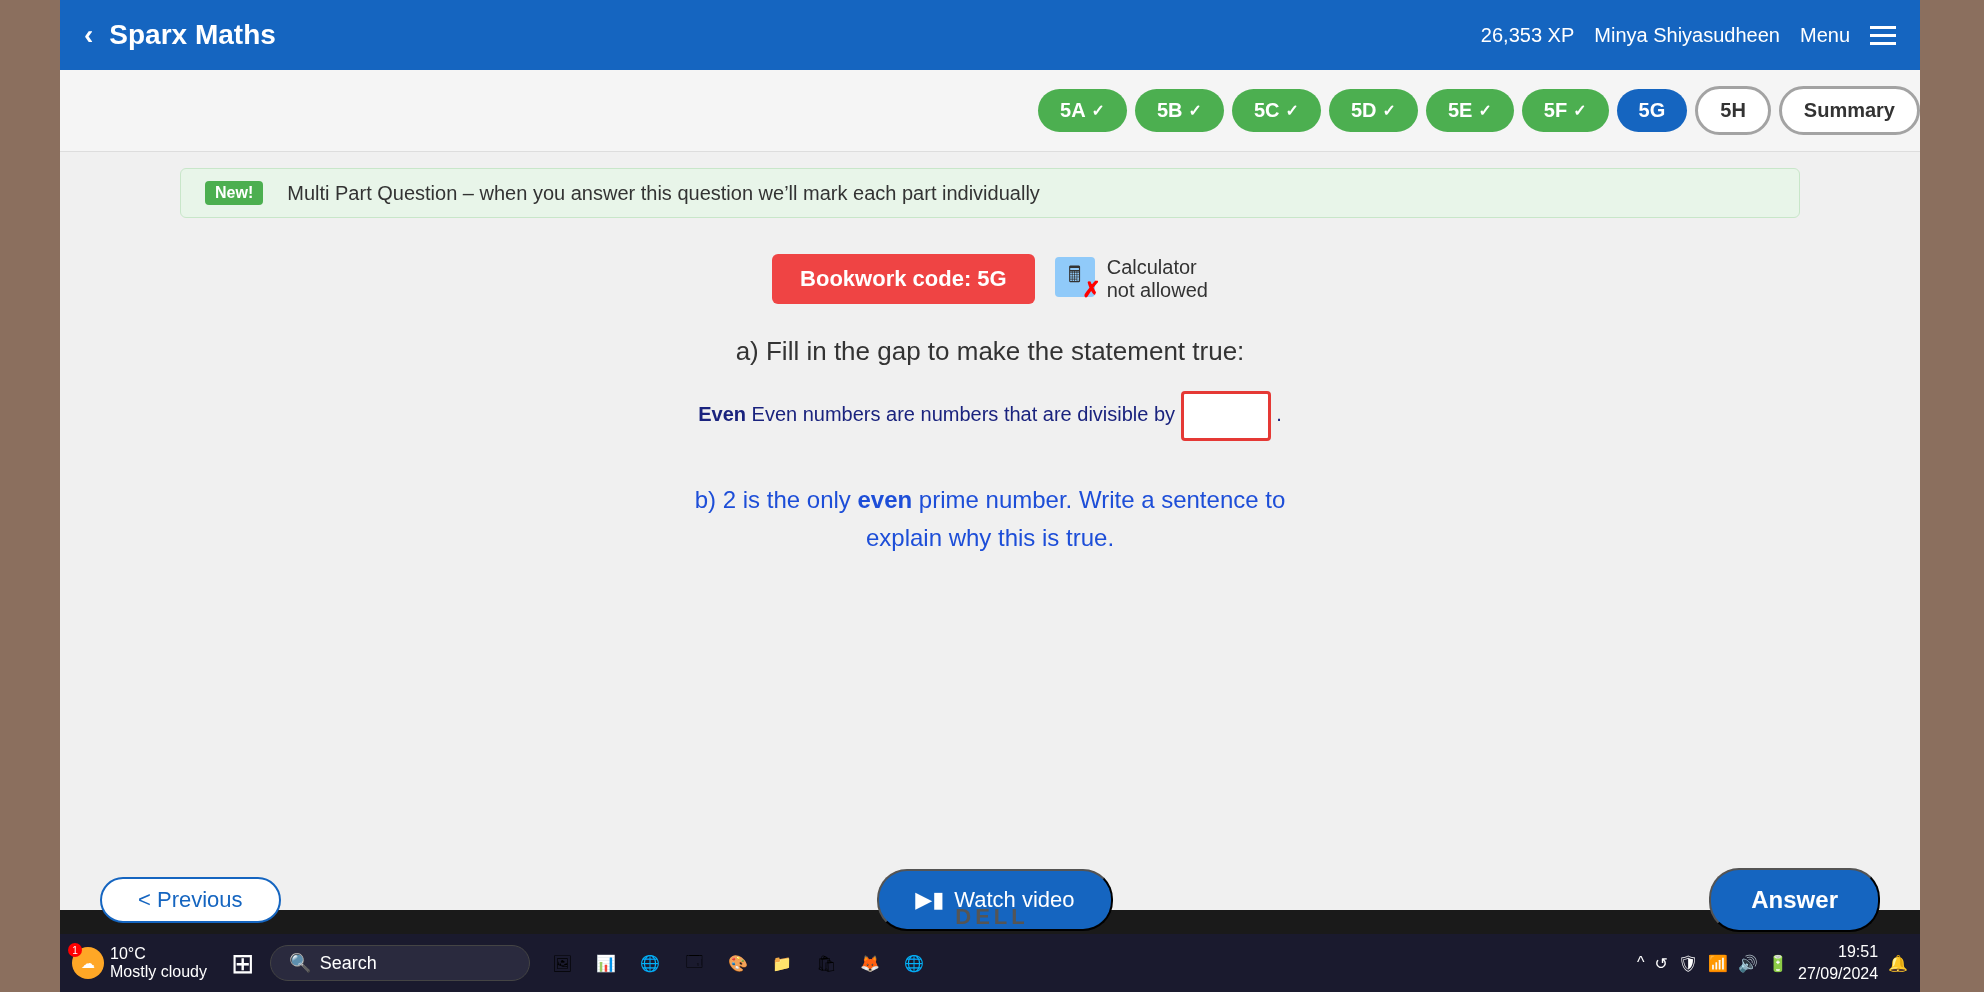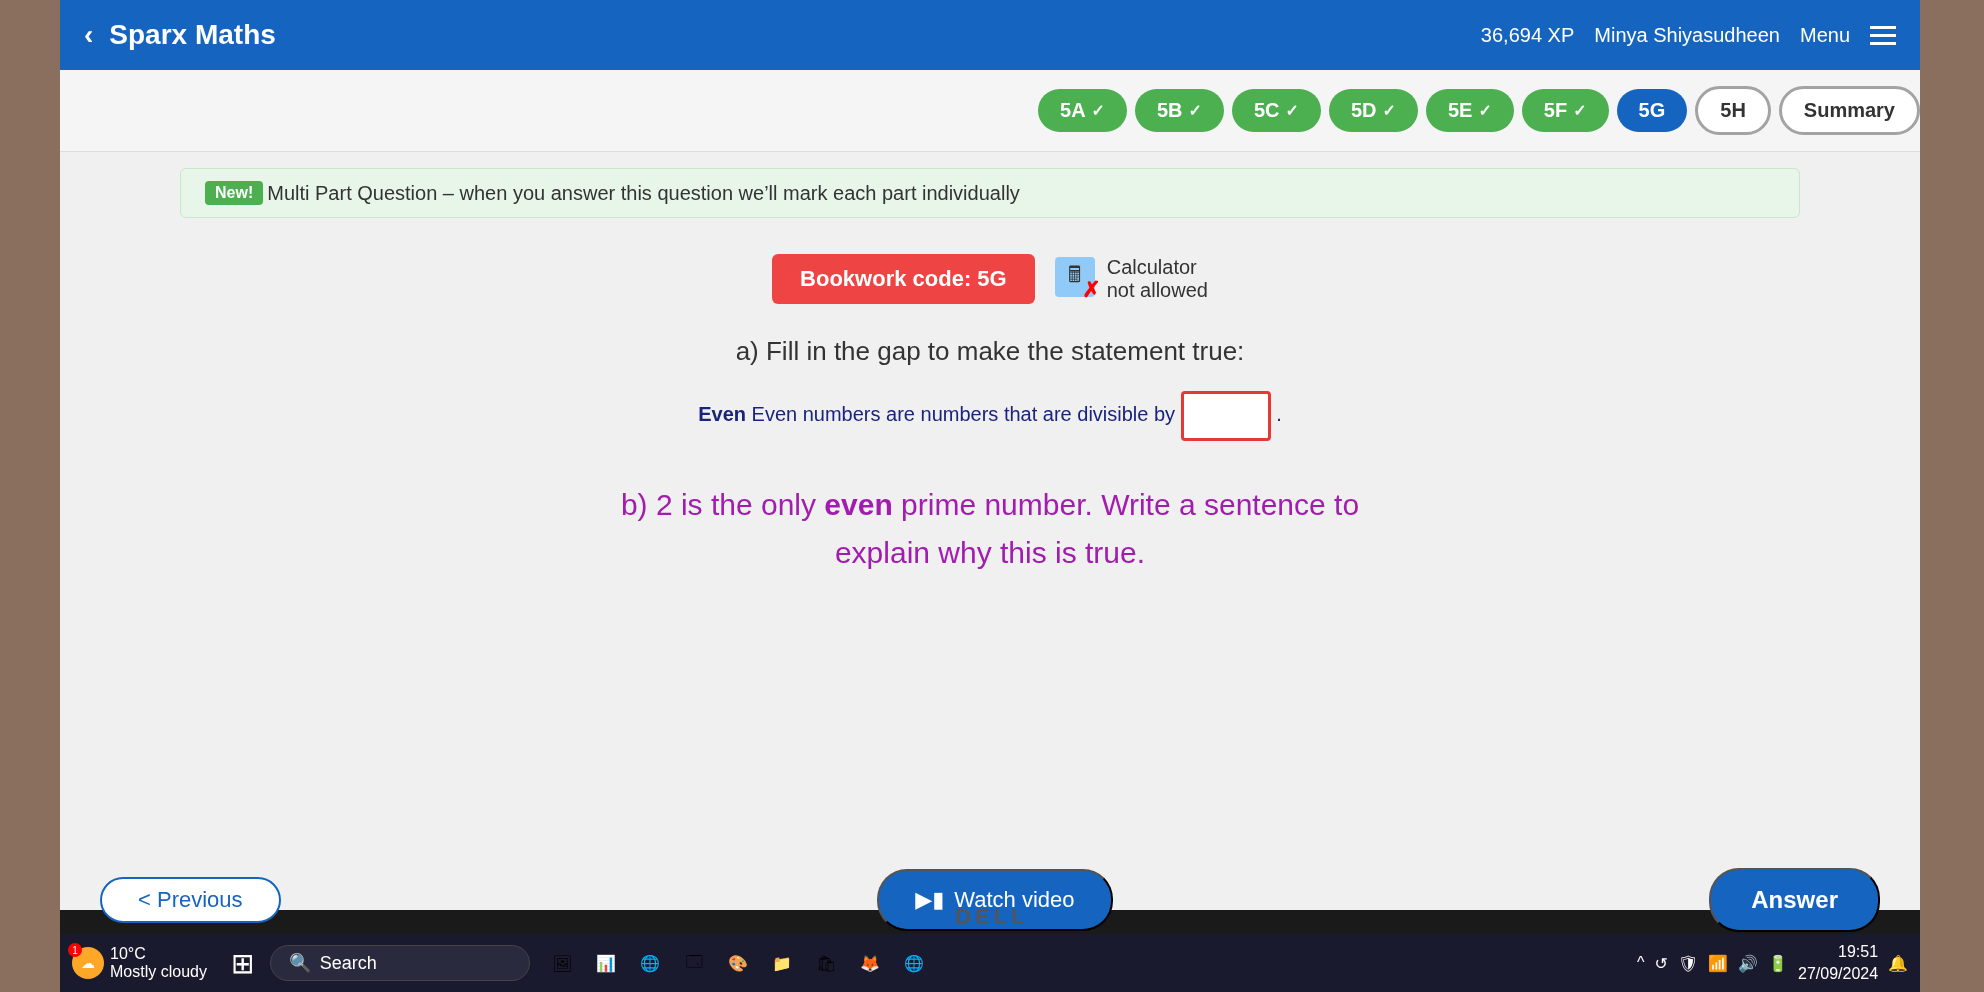--- a/index.html
+++ b/index.html
@@ -122,21 +122,21 @@
 
     
     .banner {
       background: #e8f5e9;
       border: 1px solid #c8e6c9;
       margin: 16px 120px;
       padding: 12px 24px;
       border-radius: 6px;
       display: flex;
       align-items: center;
-      gap: 4px;
+      gap: 24px;
       font-size: 20px;
       color: #333;
     }
 
     .new-badge {
       background: #4CAF50;
       color: white;
       padding: 3px 10px;
       border-radius: 4px;
       font-size: 16px;
@@ -226,22 +226,22 @@
       display: inline-block;
       width: 90px;
       height: 50px;
       border: 3px solid #e53935;
       border-radius: 4px;
       vertical-align: middle;
       background: white;
     }
 
     .question-b {
-      font-size: 30px;
-      color: #a21caf;
+      font-size: 24px;
+      color: #1d4ed8;
       text-align: center;
       line-height: 1.6;
       margin-top: 20px;
     }
 
     
     .bottom-bar {
       position: absolute;
       bottom: 60px;
       left: 60px;
@@ -410,21 +410,21 @@
 <body>
 
 <div class="monitor-outer"></div>
 
 <div class="screen">
 
   <div class="top-nav">
     <span class="back-btn">‹</span>
     <span class="app-title">Sparx Maths</span>
     <div class="nav-right">
-      <span>36,694 XP</span>
+      <span>26,353 XP</span>
       <span>Minya Shiyasudheen</span>
       <span>Menu</span>
       <div class="menu-btn">
         <div class="menu-line"></div>
         <div class="menu-line"></div>
         <div class="menu-line"></div>
       </div>
     </div>
   </div>
 

